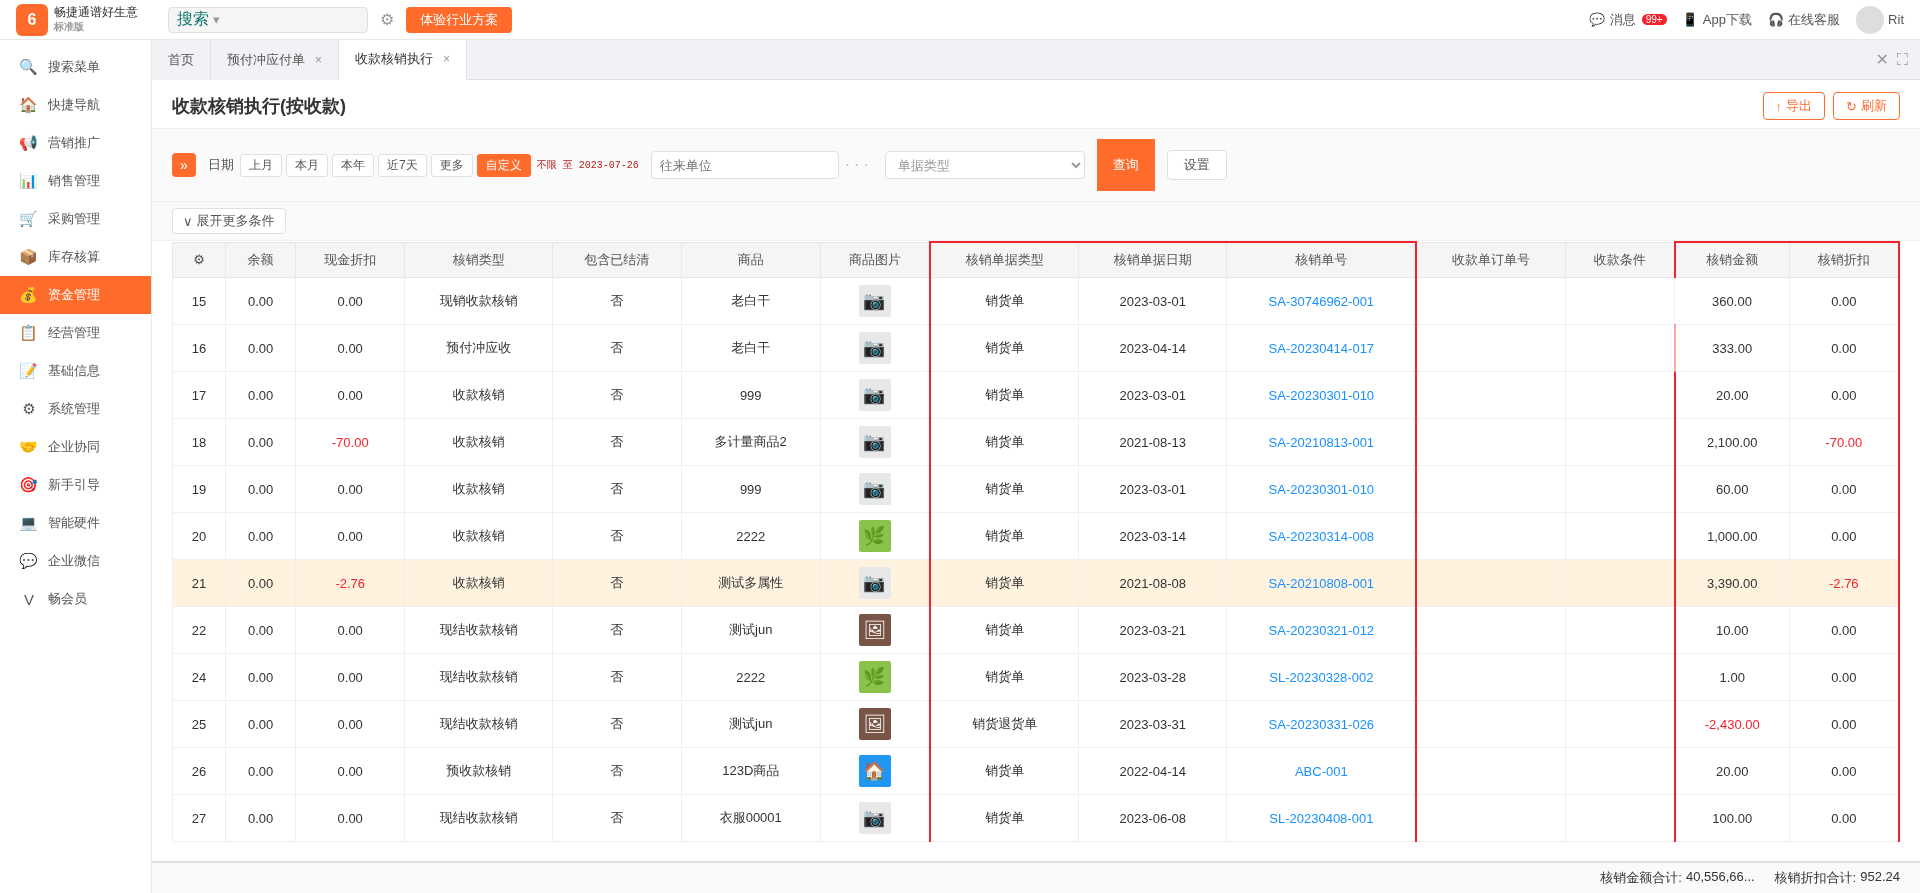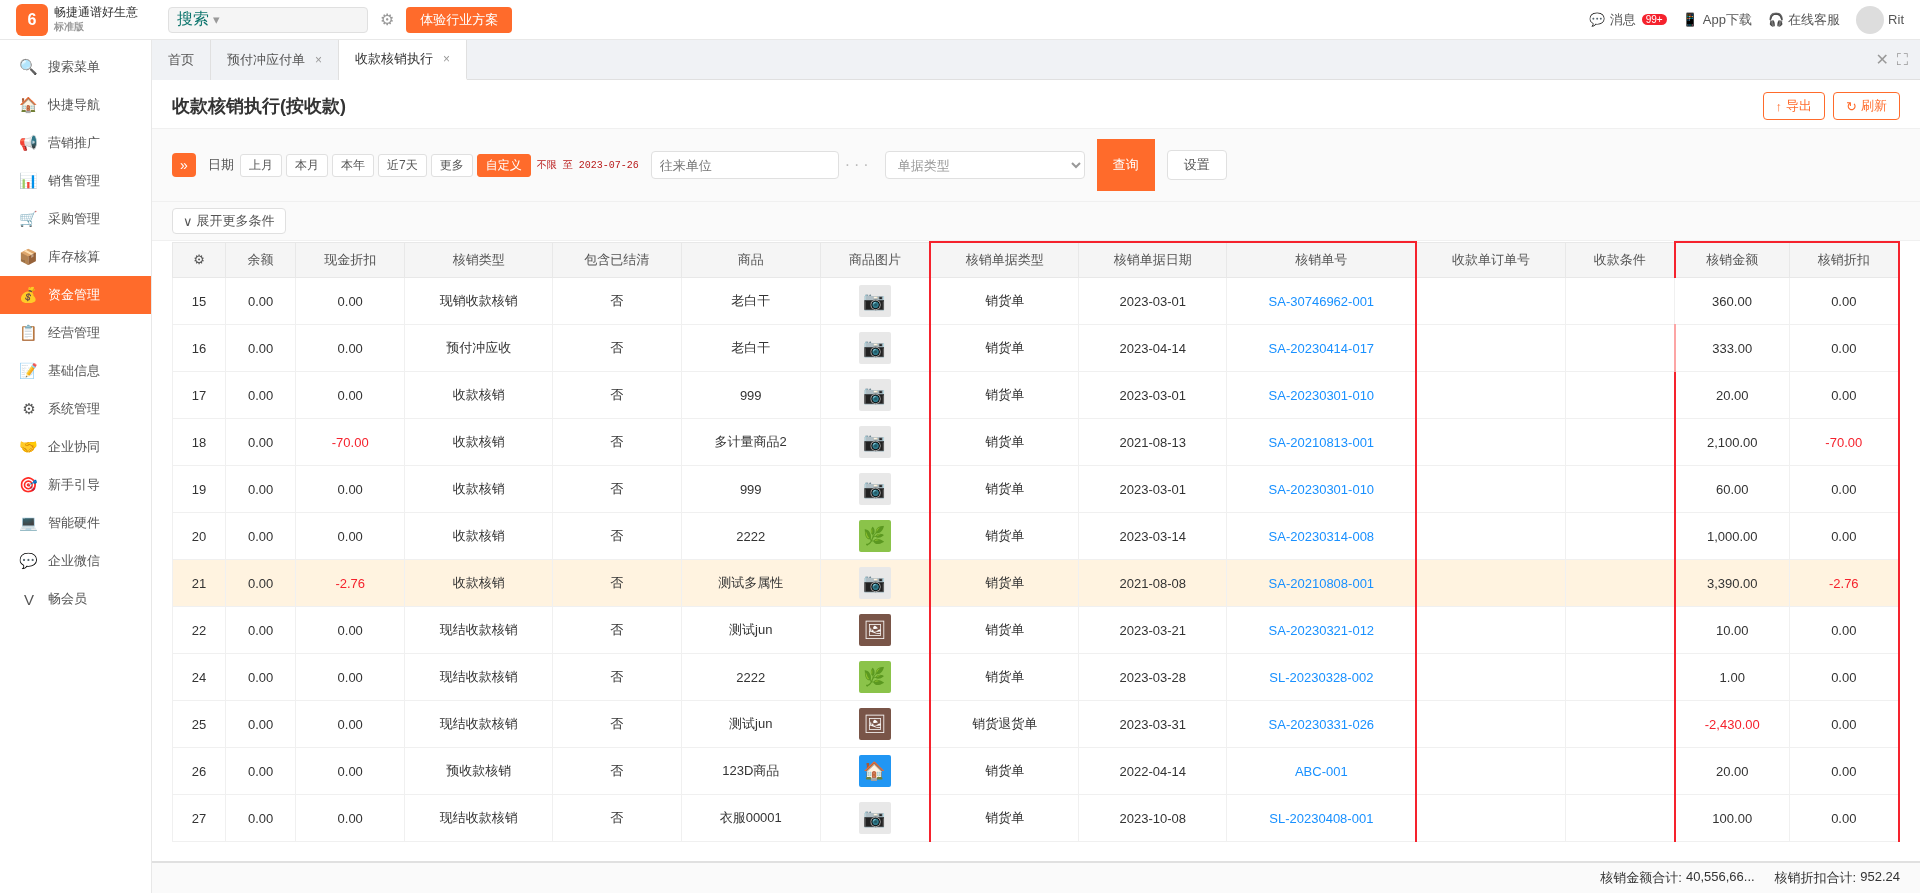--- a/index.html
+++ b/index.html
@@ -661,21 +661,21 @@
     </tr>
               <tr>
       <td>27</td>
       <td>0.00</td>
       <td class="">0.00</td>
       <td>现结收款核销</td>
       <td>否</td>
       <td>衣服00001</td>
       <td style="text-align:center;"><div class="img-placeholder">📷</div></td>
       <td style="border-left: 2px solid #f5222d;">销货单</td>
-      <td style="">2023-10-08</td>
+      <td style="">2023-06-08</td>
       <td style="border-right: 2px solid #f5222d;"><a class="link-blue">SL-20230408-001</a></td>
       <td></td>
       <td></td>
       <td class="" style="border-left: 2px solid #f5222d;">100.00</td>
       <td class="" style="border-right: 2px solid #f5222d;">0.00</td>
     </tr>
             </tbody>
         </table>
       </div>
 

